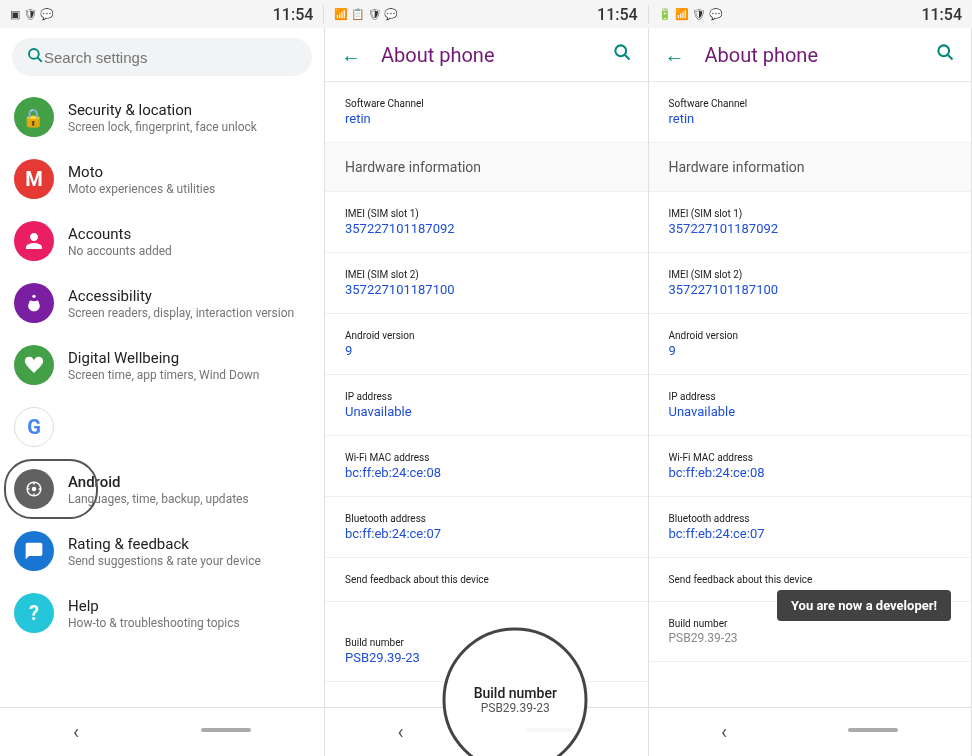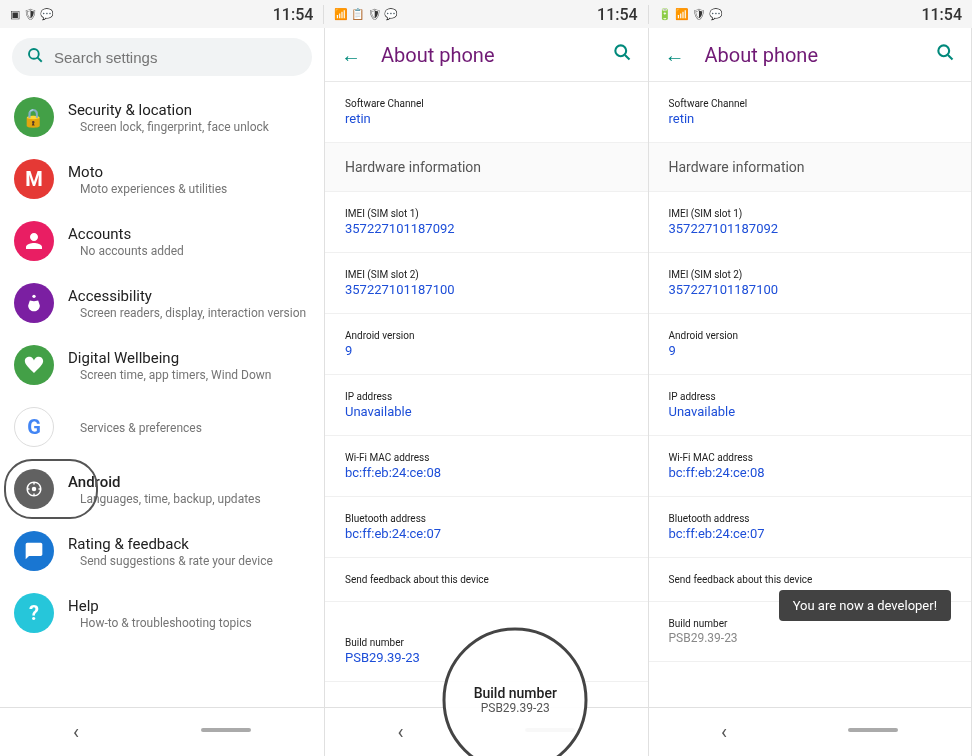--- a/index.html
+++ b/index.html
@@ -41,21 +41,20 @@
       overflow-y: auto;
     }
 
     .search-bar {
       margin: 10px 12px;
       display: flex;
       align-items: center;
       background: #f1f3f4;
       border-radius: 24px;
       padding: 8px 14px;
-      gap: 10px;
     }
     .search-bar .search-icon-svg {
       color: #00897b;
       font-size: 18px;
     }
     .search-bar input {
       border: none;
       background: transparent;
       font-size: 15px;
       color: #999;
@@ -79,21 +78,21 @@
       align-items: center;
       justify-content: center;
       margin-right: 14px;
       flex-shrink: 0;
       font-size: 18px;
       color: #fff;
     }
 
     .settings-text { flex: 1; }
     .settings-title { font-size: 15px; color: #212121; font-weight: 400; }
-    .settings-subtitle { font-size: 12px; color: #757575; margin-top: 1px; margin-left: 12px; }
+    .settings-subtitle { font-size: 12px; color: #757575; margin-top: 1px; }
 
     
     .system-highlight {
       position: relative;
     }
     .system-highlight::before {
       content: '';
       position: absolute;
       left: 4px;
       top: 50%;
@@ -162,20 +161,21 @@
       background: #424242;
       color: #fff;
       padding: 8px 14px;
       border-radius: 4px;
       font-size: 13px;
       position: absolute;
       right: 20px;
       bottom: 40px;
       z-index: 100;
       white-space: nowrap;
+      font-weight: bold;
     }
 
     
     .icon-security { background: #43a047; }
     .icon-moto { background: #e53935; }
     .icon-accounts { background: #e91e63; }
     .icon-accessibility { background: #7b1fa2; }
     .icon-digitalwellbeing { background: #43a047; }
     .icon-system { background: #616161; }
     .icon-rating { background: #1976d2; }
@@ -279,21 +279,20 @@
       </div>
       <div class="settings-text">
         <div class="settings-title">Digital Wellbeing</div>
         <div class="settings-subtitle">Screen time, app timers, Wind Down</div>
       </div>
     </div>
 
     <div class="settings-item">
       <div class="settings-icon" style="background:#fff; border:1px solid #ddd; color:#4285f4; font-size:20px; font-weight:bold;">G</div>
       <div class="settings-text">
-        <div class="settings-subtitle">Services &amp; preferences</div>
       </div>
     </div>
 
     <div class="settings-item system-highlight">
       <div class="settings-icon icon-system">
         <svg width="18" height="18" viewBox="0 0 24 24" fill="white">
             <circle cx="12" cy="12" r="3"></circle>
             <path d="M12 2C6.48 2 2 6.48 2 12s4.48 10 10 10 10-4.48 10-10S17.52 2 12 2zm1 17.93V18h-2v1.93A8.01 8.01 0 0 1 4.07 13H6v-2H4.07A8.01 8.01 0 0 1 11 4.07V6h2V4.07A8.01 8.01 0 0 1 19.93 11H18v2h1.93A8.01 8.01 0 0 1 13 19.93z"></path>
           </svg>
       </div>

